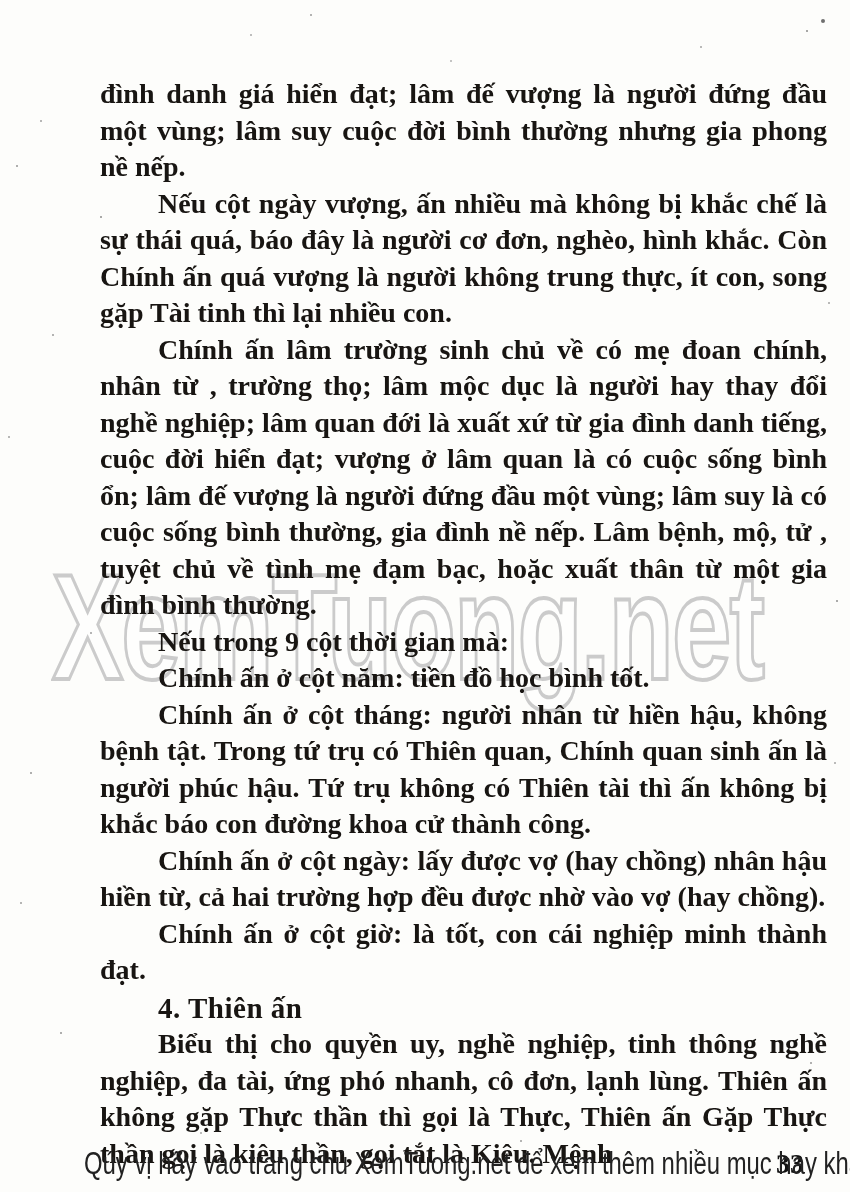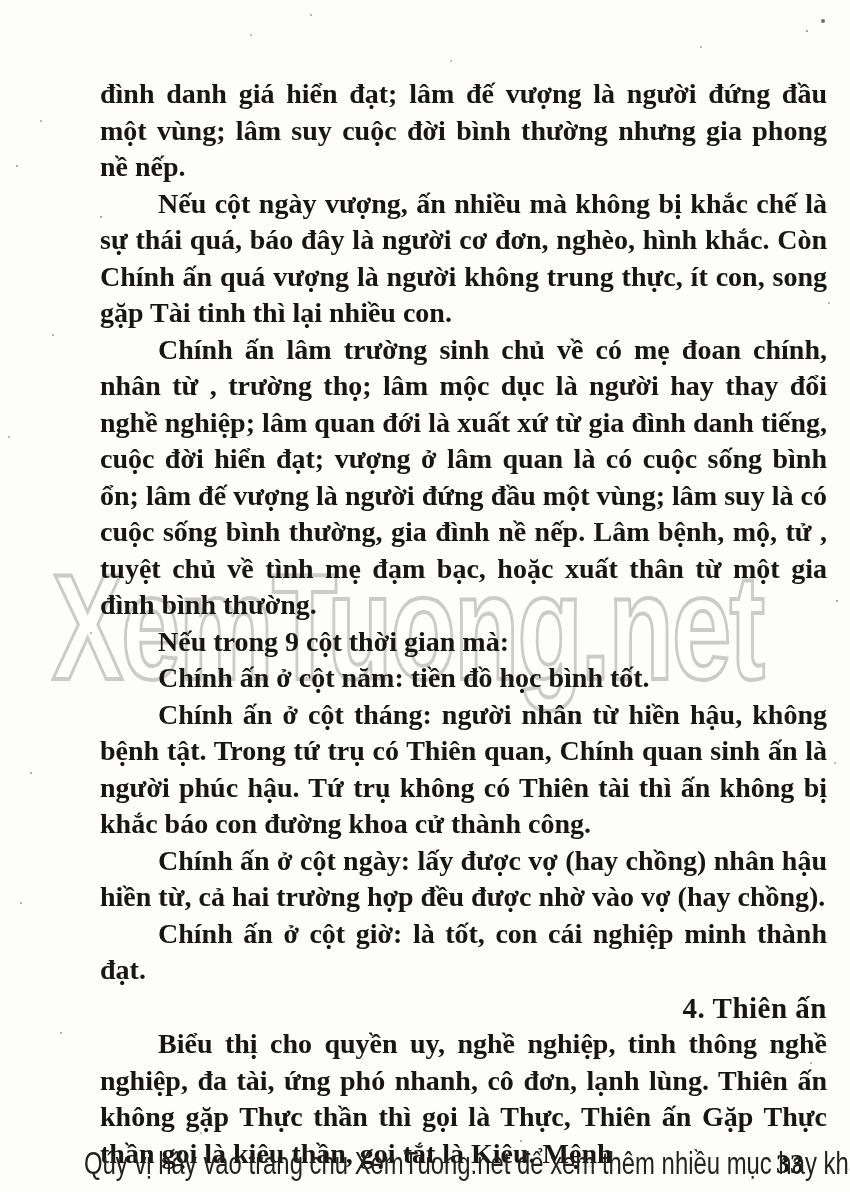--- a/index.html
+++ b/index.html
@@ -41,21 +41,21 @@
     line-height: 36.5px;
     font-weight: bold;
     color: #181512;
     text-align: justify;
     margin-left: 20px;
   }
   .text-block p { margin: 0; padding: 0; text-indent: 58px; }
   .text-block p.no-indent { text-indent: 0; }
   .lead { }
   .heading {
-    text-align: right;
+    text-align: left;
     font-size: 29px;
     letter-spacing: 0.5px;
     margin-top: 1px !important;
     font-family: Liberation Serif, serif;
   }
 
   
   .pagenum {
     position: absolute;
     left: 776px;

